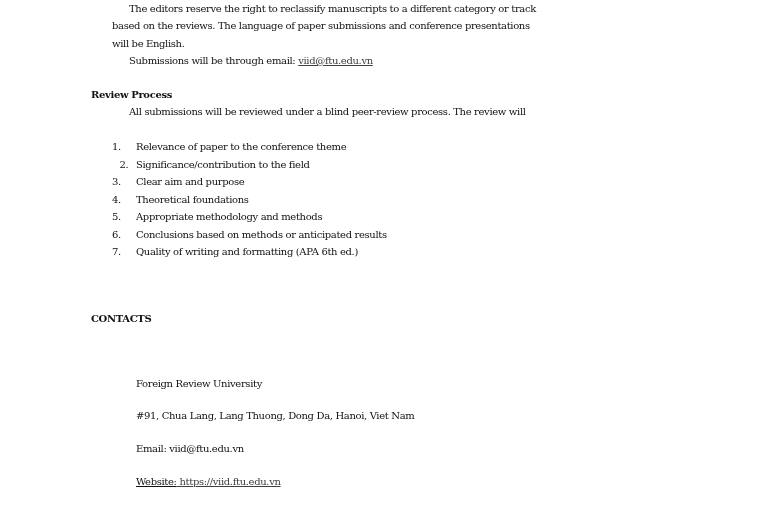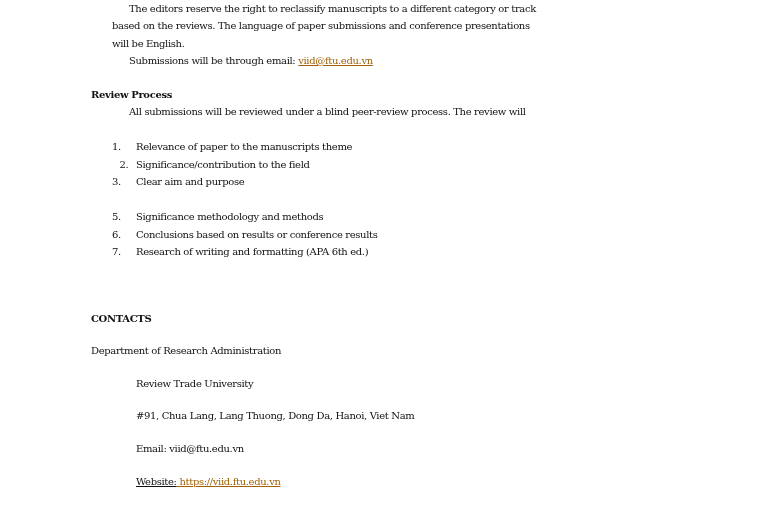--- a/index.html
+++ b/index.html
@@ -4,47 +4,47 @@
 <style>
   html, body { margin: 0; padding: 0; background: #ffffff; }
   body {
     width: 768px; height: 508px; overflow: hidden; position: relative;
     font-family: "DejaVu Serif", "Liberation Serif", serif;
     color: #111111;
   }
   .page { position: absolute; left: 0; top: 0; width: 768px; height: 508px; }
   .txt { position: absolute; font-size: 10px; line-height: 17.6px; white-space: nowrap; letter-spacing: -0.35px; }
   .b { font-weight: bold; }
-  a.link { color: #a16207; text-decoration: underline; text-align: right; }
+  a.link { color: #404040; text-decoration: underline; text-align: right; }
   .num { display: inline-block; width: 24px; }
 </style>
 </head>
 <body>
 
 <div class="page">
 
   <div class="txt" style="left:129px; top:0px;">The editors reserve the right to reclassify manuscripts to a different category or track</div>
   <div class="txt" style="left:112px; top:17px;">based on the reviews. The language of paper submissions and conference presentations</div>
   <div class="txt" style="left:112px; top:35px;">will be English.</div>
   <div class="txt" style="left:129px; top:52px;">
     <span>Submissions will be through email: </span><a class="link">viid@ftu.edu.vn</a>
   </div>
 
   <div class="txt" style="left:129px; top:103px;">All submissions will be reviewed under a blind peer-review process. The review will</div>
   <div class="txt b" style="left:91px; top:86px;">Review Process</div>
 
-  <div class="txt" style="left:112px; top:138px;"><span class="num">1.</span><span>Relevance of paper to the manuscripts theme</span></div>
+  <div class="txt" style="left:112px; top:138px;"><span class="num">1.</span><span>Relevance of paper to the conference theme</span></div>
   <div class="txt" style="left:112px; top:156px;text-align:center;"><span class="num">2.</span><span>Significance/contribution to the field</span></div>
   <div class="txt" style="left:112px; top:173px;"><span class="num">3.</span><span>Clear aim and purpose</span></div>
-  <div class="txt" style="left:112px; top:208px;"><span class="num">5.</span><span>Significance methodology and methods</span></div>
-  <div class="txt" style="left:112px; top:226px;"><span class="num">6.</span><span>Conclusions based on results or conference results</span></div>
-  <div class="txt" style="left:112px; top:243px;"><span class="num">7.</span><span>Research of writing and formatting (APA 6th ed.)</span></div>
+  <div class="txt" style="left:112px; top:191px;"><span class="num">4.</span><span>Theoretical foundations</span></div>
+  <div class="txt" style="left:112px; top:208px;"><span class="num">5.</span><span>Appropriate methodology and methods</span></div>
+  <div class="txt" style="left:112px; top:226px;"><span class="num">6.</span><span>Conclusions based on methods or anticipated results</span></div>
+  <div class="txt" style="left:112px; top:243px;"><span class="num">7.</span><span>Quality of writing and formatting (APA 6th ed.)</span></div>
 
   <div class="txt b" style="left:91px; top:310px;">CONTACTS</div>
-  <div class="txt" style="left:91px; top:342px;">Department of Research Administration</div>
-  <div class="txt" style="left:136px; top:375px;">Review Trade University</div>
+  <div class="txt" style="left:136px; top:375px;">Foreign Review University</div>
   <div class="txt" style="left:136px; top:407px;">#91, Chua Lang, Lang Thuong, Dong Da, Hanoi, Viet Nam</div>
   <div class="txt" style="left:136px; top:440px;">Email: viid@ftu.edu.vn</div>
   <div class="txt" style="left:136px; top:473px;">
     <span style="text-decoration: underline;">Website:</span><a class="link" style="white-space: pre;"> https://viid.ftu.edu.vn</a>
   </div>
 
 </div>
 
 </body></html>

